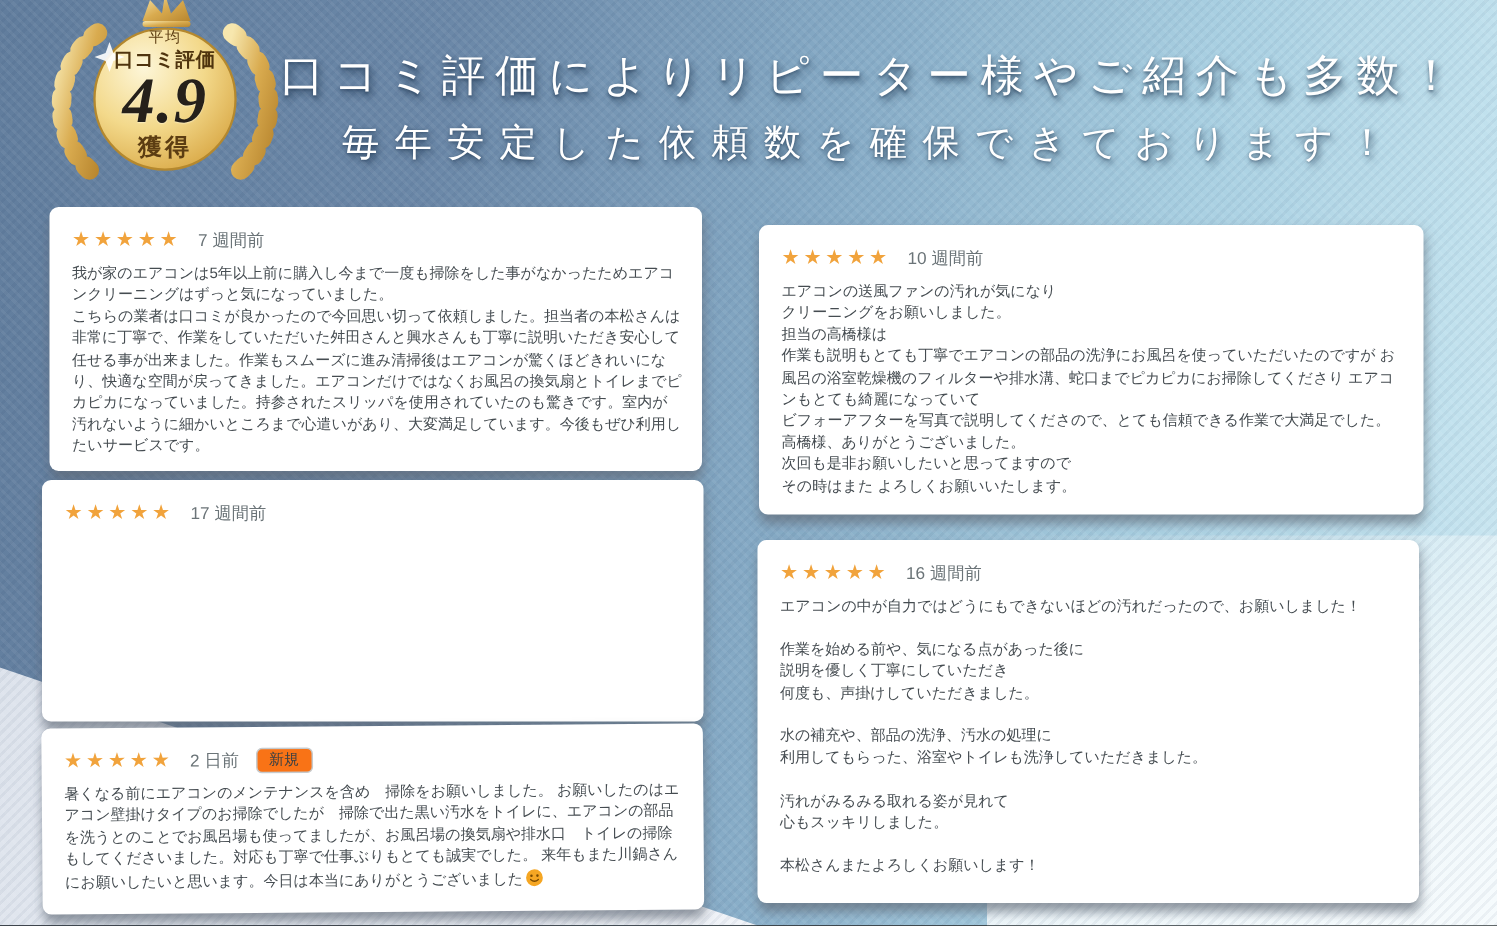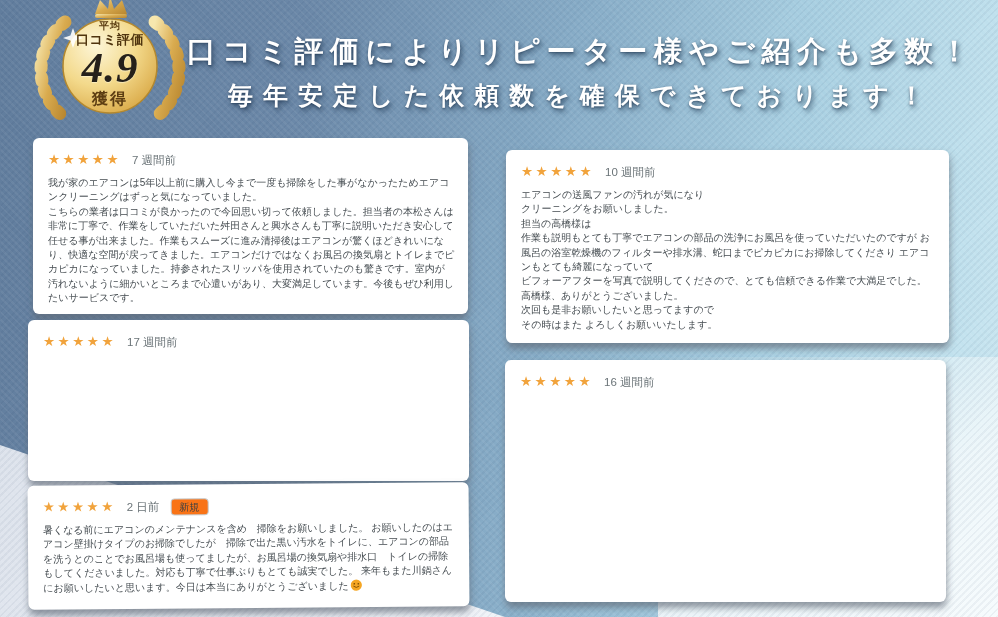--- a/index.html
+++ b/index.html
@@ -21,27 +21,27 @@
     clip-path:polygon(0 9%,100% 100%,0 100%);
   }
   .corner-light-right{
     position:absolute;right:0;bottom:0;width:340px;height:260px;
     background:linear-gradient(160deg,rgba(244,250,252,0) 0%,rgba(244,250,252,0.85) 55%,#f6fbfd 100%);
   }
   
   .badge{position:absolute;left:14px;top:-6px;width:192px;height:152px;}
   .badge svg{position:absolute;left:0;top:0;}
   .coin-text{position:absolute;left:96px;top:26px;transform:translateX(-50%);width:104px;text-align:center;line-height:1.15;}
-  .b-top{font-size:10px;font-weight:700;color:#5c3d12;letter-spacing:1px;}
+  .b-top{font-size:10px;font-weight:400;color:#5c3d12;letter-spacing:1px;}
   .b-label{font-size:13px;font-weight:800;color:#4f340e;letter-spacing:0.5px;margin-top:1px;}
   .b-score{font-family:"Liberation Serif","DejaVu Serif",serif;font-size:43px;font-weight:700;color:#25201a;line-height:0.98;letter-spacing:1px;text-shadow:0 1px 1px rgba(255,248,220,0.6);font-style:italic;}
   .b-bottom{font-size:16px;font-weight:700;color:#5c3d12;letter-spacing:2px;}
   
   .headline{position:absolute;left:170px;top:33px;width:822px;text-align:center;color:#fff;
-    font-family:"Liberation Serif","DejaVu Serif",serif;font-weight:700;}
+    font-family:"Liberation Serif","DejaVu Serif",serif;font-weight:400;}
   .headline .l1{font-size:29px;letter-spacing:6.5px;line-height:1.3;
     text-shadow:2px 3px 5px rgba(22,44,70,0.65),0 1px 2px rgba(22,44,70,0.5);}
   .headline .l2{font-size:25px;letter-spacing:10px;line-height:1.3;margin-top:9px;
     text-shadow:2px 3px 5px rgba(22,44,70,0.65),0 1px 2px rgba(22,44,70,0.5);}
   
   .card{position:absolute;background:#fff;border-radius:6px;padding:13px 13px 10px 15px;
     box-shadow:0 7px 7px -1px rgba(96,106,118,0.55),2px 3px 7px rgba(96,106,118,0.3);}
   .card.c1{left:33px;top:138px;width:435px;height:176px;}
   .card.c2{left:28px;top:320px;width:441px;height:161px;}
   .card.c3{left:28px;top:484px;width:441px;height:124px;transform:rotate(-0.45deg);}
@@ -140,14 +140,27 @@
 高橋様、ありがとうございました。
 次回も是非お願いしたいと思ってますので
 その時はまた よろしくお願いいたします。</div>
   </div>
 
   <div class="card c5">
     <div class="stars-line">
       <span class="stars">★★★★★</span>
       <span class="date">16 週間前</span>
     </div>
+    <div class="review-text">エアコンの中が自力ではどうにもできないほどの汚れだったので、お願いしました！
+
+作業を始める前や、気になる点があった後に
+説明を優しく丁寧にしていただき
+何度も、声掛けしていただきました。
+
+水の補充や、部品の洗浄、汚水の処理に
+利用してもらった、浴室やトイレも洗浄していただきました。
+
+汚れがみるみる取れる姿が見れて
+心もスッキリしました。
+
+本松さんまたよろしくお願いします！</div>
   </div>
 </div>
 
 </body></html>

